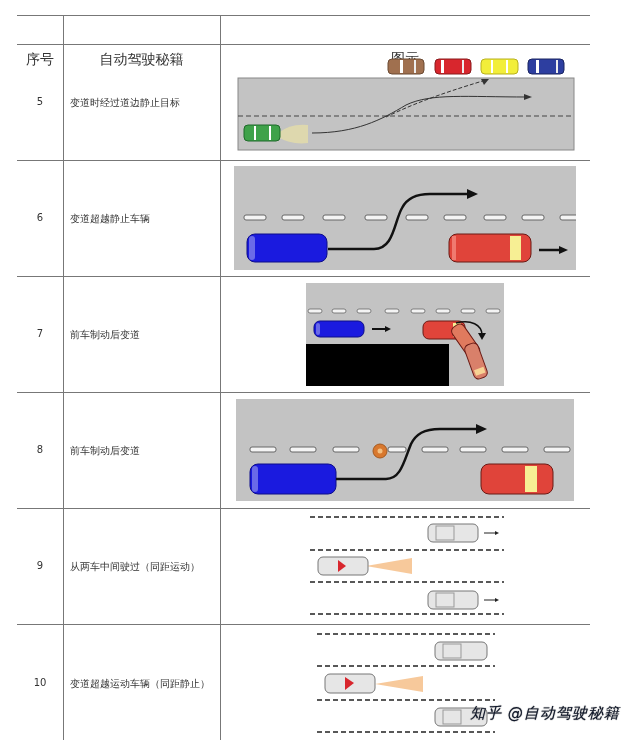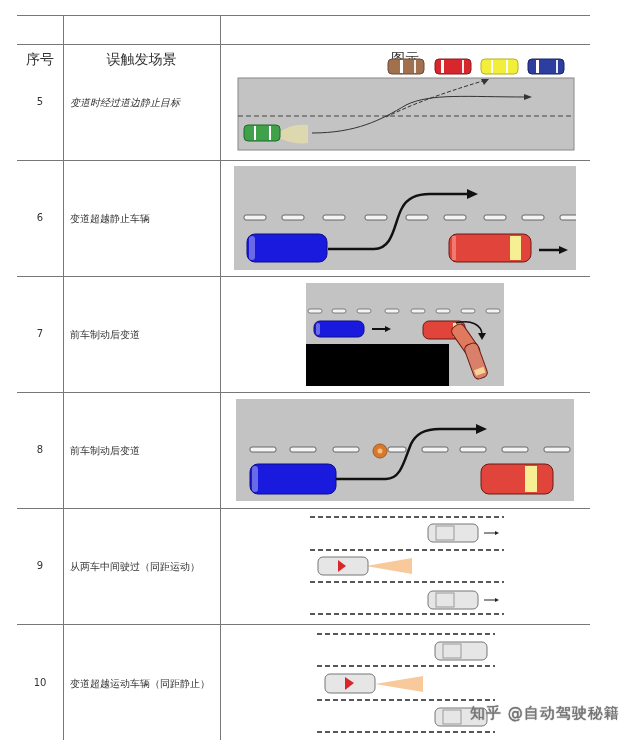--- a/index.html
+++ b/index.html
@@ -4,42 +4,42 @@
 <style>
   html, body { margin:0; padding:0; background:#fff; }
   body { width:621px; height:740px; position:relative; overflow:hidden;
          font-family:"DejaVu Sans", sans-serif; color:#333; }
   .hline { position:absolute; left:17px; width:573px; height:1px; background:#777; }
   .vline { position:absolute; width:1px; background:#777; }
   .cell-text { position:absolute; font-size:10px; color:#333; white-space:nowrap; }
   .num { text-align:center; width:46px; left:17px; }
   .hdr { position:absolute; top:15px; height:29px; line-height:29px; font-size:14px; color:#333; text-align:center;margin-top:30px; }
   .diagram { position:absolute; }
-  .watermark { position:absolute; left:470px; top:704px; font-size:15px; color:#737373;
-               text-shadow:0 0 1px #888, 0 0 1px #888; letter-spacing:1px; }
+  .watermark { position:absolute; left:470px; top:704px; font-size:15px; color:#0f172a;
+               text-shadow:0 0 1px #888, 0 0 1px #888; letter-spacing:1px;font-style:italic; }
 </style>
 </head>
 <body>
 
 <div class="hline" style="top:15px;"></div>
 <div class="hline" style="top:44px;"></div>
 <div class="hline" style="top:160px;"></div>
 <div class="hline" style="top:276px;"></div>
 <div class="hline" style="top:392px;"></div>
 <div class="hline" style="top:508px;"></div>
 <div class="hline" style="top:624px;"></div>
 <div class="vline" style="left:63px; top:15px; height:725px;"></div>
 <div class="vline" style="left:220px; top:15px; height:725px;"></div>
 
 <div class="hdr" style="left:17px; width:46px;">序号</div>
-<div class="hdr" style="left:63px; width:157px;">误触发场景</div>
+<div class="hdr" style="left:63px; width:157px;">自动驾驶秘籍</div>
 <div class="hdr" style="left:220px; width:370px;font-family:Liberation Mono, monospace;">图示</div>
 
 <div class="cell-text num" style="top:96px;">5</div>
-<div class="cell-text" style="left:70px; top:96px;font-style:italic;">变道时经过道边静止目标</div>
+<div class="cell-text" style="left:70px; top:96px;">变道时经过道边静止目标</div>
 <svg class="diagram" style="left:236px; top:55px;" width="340" height="100" viewBox="0 0 340 100">
   <g>
     <rect x="152" y="4" width="36" height="15" rx="4" fill="#a0704f" stroke="#6b4a33"></rect>
     <rect x="164" y="5" width="3" height="13" fill="#fff"></rect>
       <rect x="178" y="5" width="2" height="13" fill="#eee"></rect>
     <rect x="199" y="4" width="36" height="15" rx="4" fill="#d8262d" stroke="#8a1a1d"></rect>
     <rect x="205" y="5" width="3" height="13" fill="#fff"></rect>
       <rect x="226" y="5" width="2" height="13" fill="#eee"></rect>
     <rect x="245" y="4" width="37" height="15" rx="4" fill="#f2ee3a" stroke="#b8b11e"></rect>
     <rect x="255" y="5" width="2" height="13" fill="#fff"></rect>

